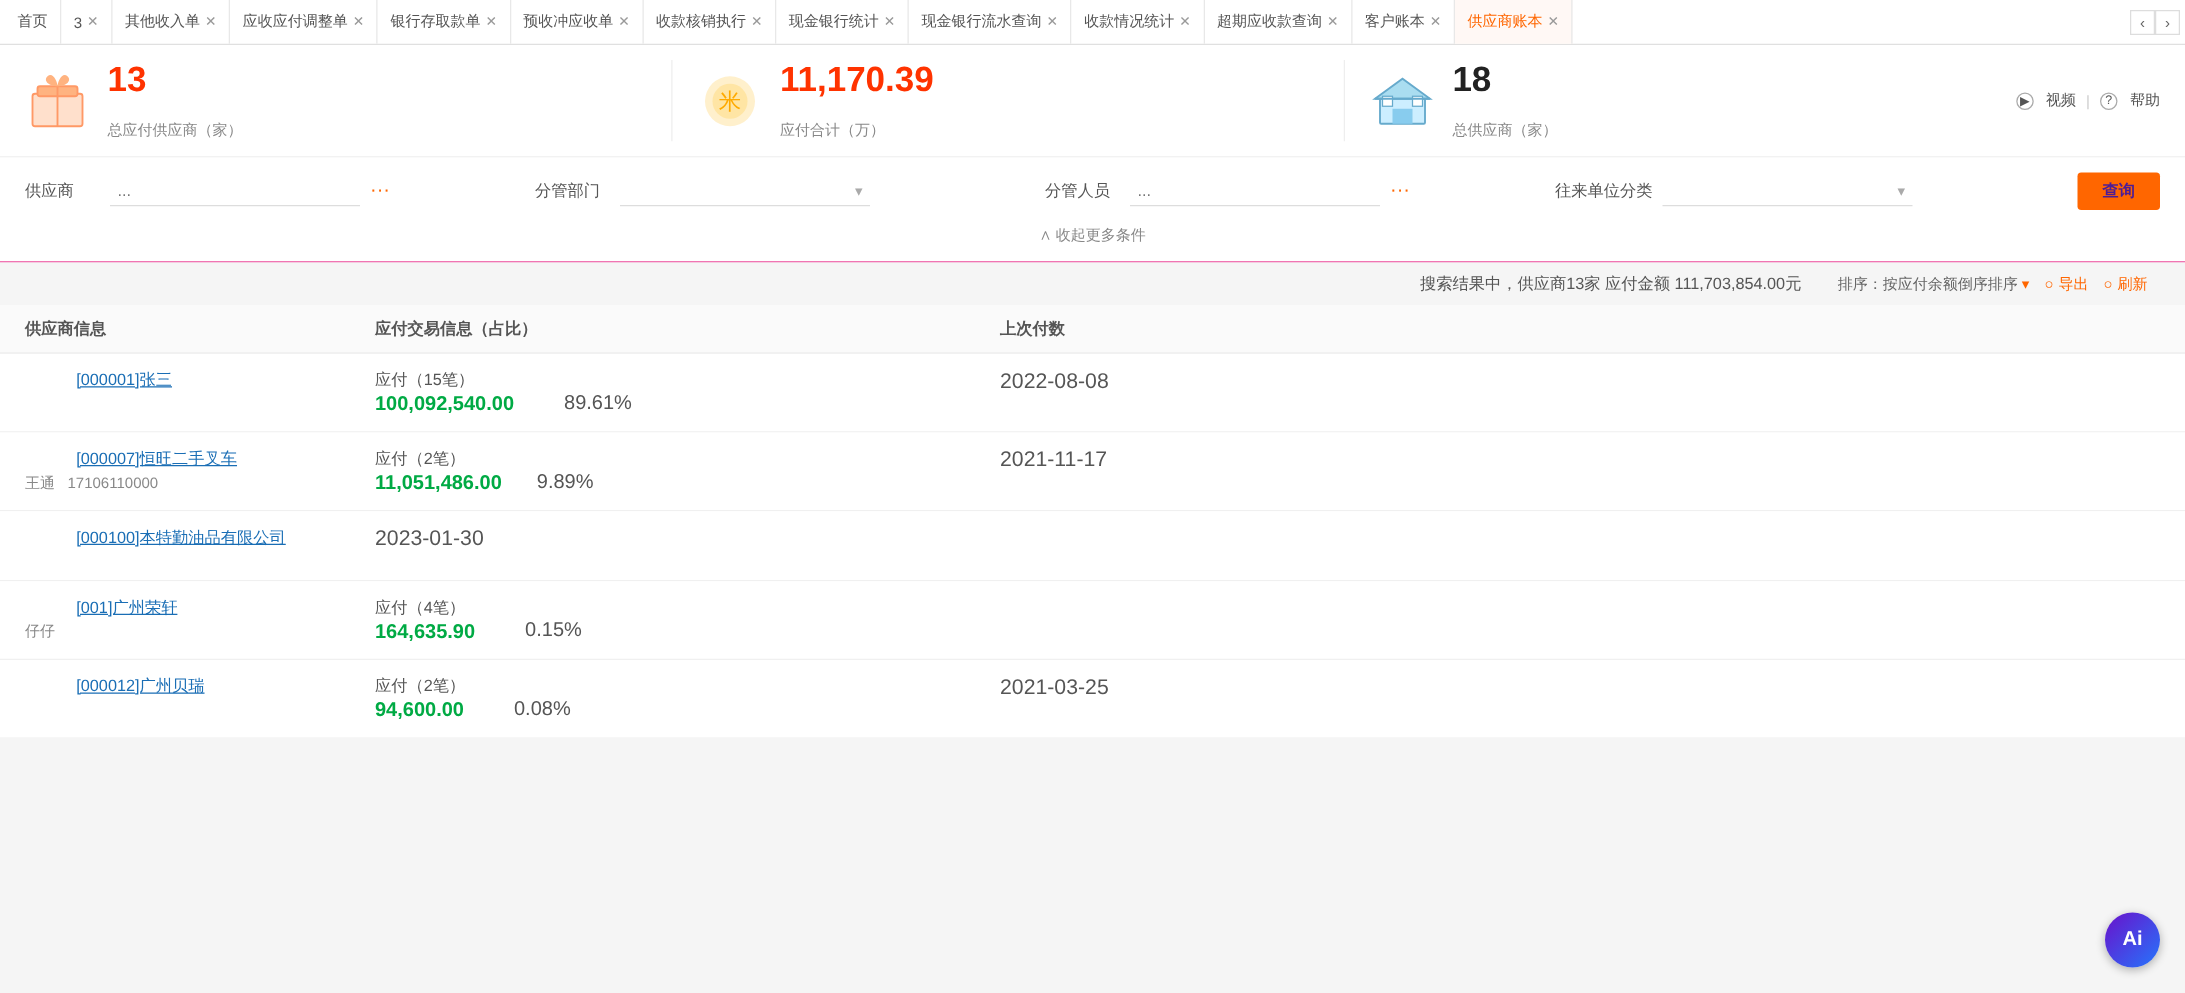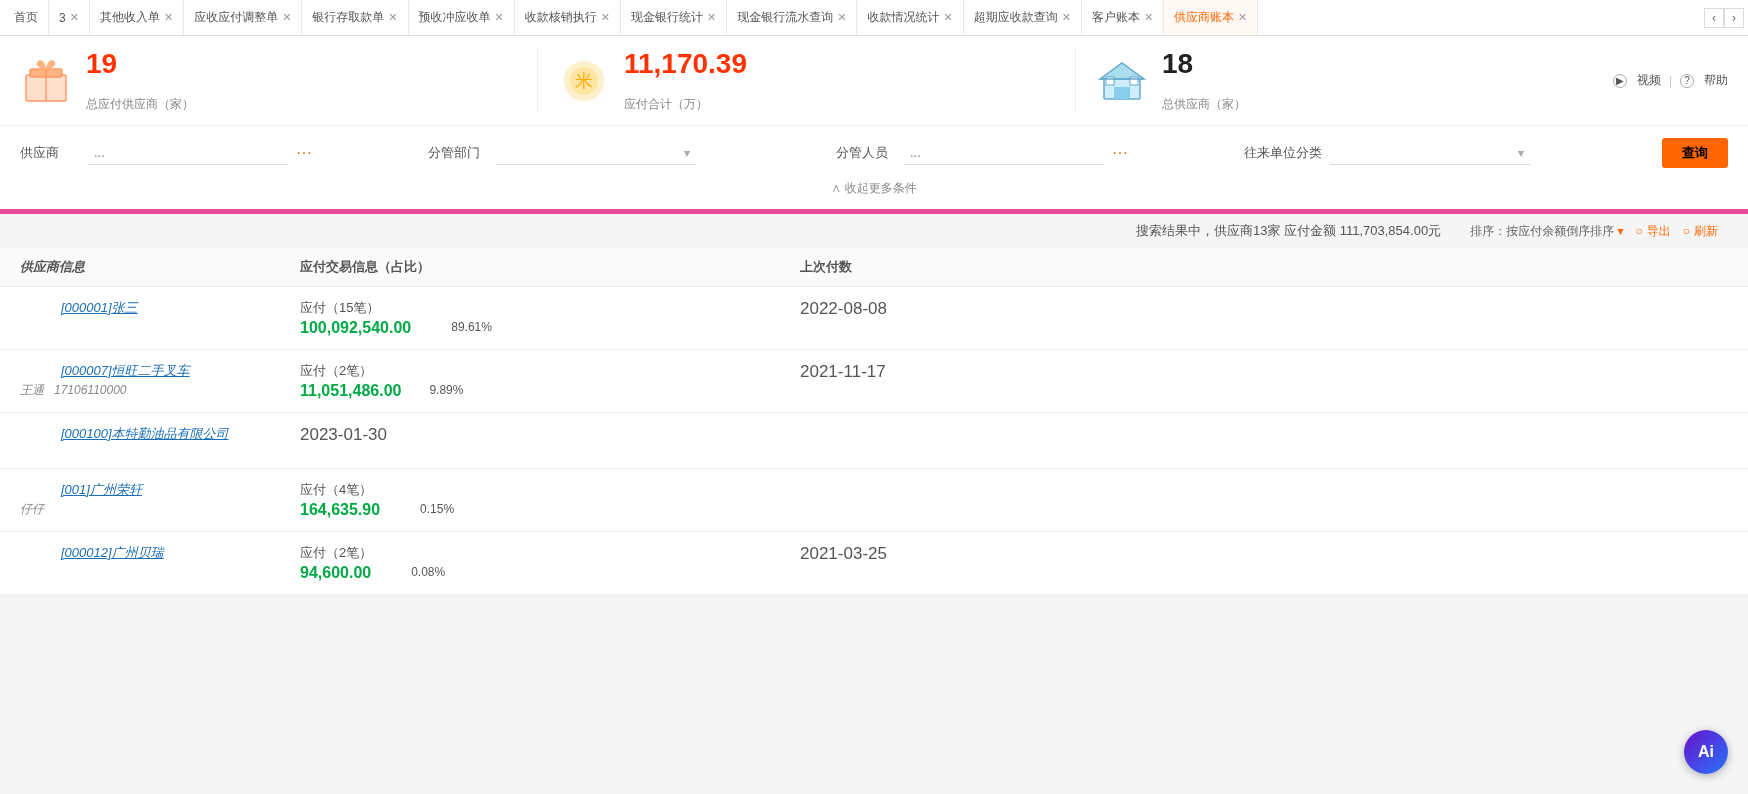--- a/index.html
+++ b/index.html
@@ -96,21 +96,21 @@
       align-items: center;
       justify-content: center;
       font-size: 10px;
       margin-right: 2px;
     }
 
     
     .filter-area {
       background: #fff;
       padding: 12px 20px 8px 20px;
-      border-bottom: 5px solid #ec4899;
+      border-bottom: 1px solid #ec4899;
     }
     .filter-row {
       display: flex;
       align-items: center;
       gap: 0;
       margin-bottom: 8px;
     }
     .filter-item {
       display: flex;
       align-items: center;
@@ -140,21 +140,21 @@
       align-items: center;
       border-bottom: 1px solid #ddd;
       padding: 4px 6px;
       cursor: pointer;
       justify-content: space-between;
     }
     .filter-dropdown .dd-text { color: #999; font-size: 13px; }
     .filter-dots { color: #ff6600; font-size: 16px; cursor: pointer; }
     .search-btn {
       background: #ff6600;
-      color: #000000;
+      color: #4c1d95;
       border: none;
       padding: 6px 20px;
       border-radius: 3px;
       cursor: pointer;
       font-size: 13px;
       font-weight: bold;
       margin-left: 10px;
     }
     .collapse-bar {
       text-align: center;
@@ -199,21 +199,21 @@
     .table-header {
       display: flex;
       align-items: center;
       padding: 10px 20px;
       border-bottom: 1px solid #e8e8e8;
       font-weight: bold;
       font-size: 13px;
       color: #555;
       background: #fafafa;
     }
-    .col-supplier { flex: 0 0 280px; font-style: italic; }
+    .col-supplier { flex: 0 0 280px; }
     .col-transaction { flex: 0 0 500px; }
     .col-last-pay { flex: 1; }
 
     .table-row {
       display: flex;
       align-items: flex-start;
       padding: 12px 20px;
       border-bottom: 1px solid #f0f0f0;
       background: #fff;
       min-height: 56px;
@@ -223,21 +223,21 @@
     .supplier-link {
       color: #1a6eb5;
       text-decoration: underline;
       cursor: pointer;
       font-size: 13px;
       padding-left: 41px;
     }
     .supplier-sub { font-size: 12px; color: #888; margin-top: 2px; }
     .transaction-label { font-size: 13px; color: #555; }
     .transaction-amount { font-size: 16px; color: #00aa44; font-weight: bold; margin-top: 2px; cursor: pointer; }
-    .transaction-pct { font-size: 12px; color: #555; margin-left: 20px; }
+    .transaction-pct { font-size: 16px; color: #555; margin-left: 20px; }
 
     .last-pay-date { font-size: 17px; color: #555; }
 
     
     .chev-down::after { content: '▾'; margin-left: 4px; color: #aaa; font-size: 12px; }
 
     .ai-badge {
       position: fixed;
       right: 20px;
       bottom: 20px;
@@ -322,21 +322,21 @@
     <div class="stat-icon">
       <svg viewBox="0 0 52 52" fill="none">
         <rect x="6" y="20" width="40" height="26" rx="2" fill="#ffe0cc" stroke="#ff9966" stroke-width="1.5"></rect>
         <rect x="10" y="14" width="32" height="8" rx="2" fill="#ffb380" stroke="#ff9966" stroke-width="1.5"></rect>
         <line x1="26" y1="14" x2="26" y2="46" stroke="#ff9966" stroke-width="1.5"></line>
         <path d="M26 14 C20 14 14 10 18 6 C22 2 26 10 26 14" fill="#ffb380"></path>
         <path d="M26 14 C32 14 38 10 34 6 C30 2 26 10 26 14" fill="#ffb380"></path>
       </svg>
     </div>
     <div class="stat-text">
-      <div class="stat-number" style="color:#ff3300;">19</div>
+      <div class="stat-number" style="color:#ff3300;">13</div>
       <div class="stat-label">总应付供应商（家）</div>
     </div>
   </div>
 
   <div class="stat-block">
     <div class="stat-icon">
       <svg viewBox="0 0 52 52" fill="none">
         <ellipse cx="26" cy="26" rx="20" ry="20" fill="#fff0cc"></ellipse>
         <ellipse cx="26" cy="26" rx="14" ry="14" fill="#ffdd88" opacity="0.6"></ellipse>
         <text x="26" y="32" text-anchor="middle" font-size="18" fill="#ffaa00">米</text>

